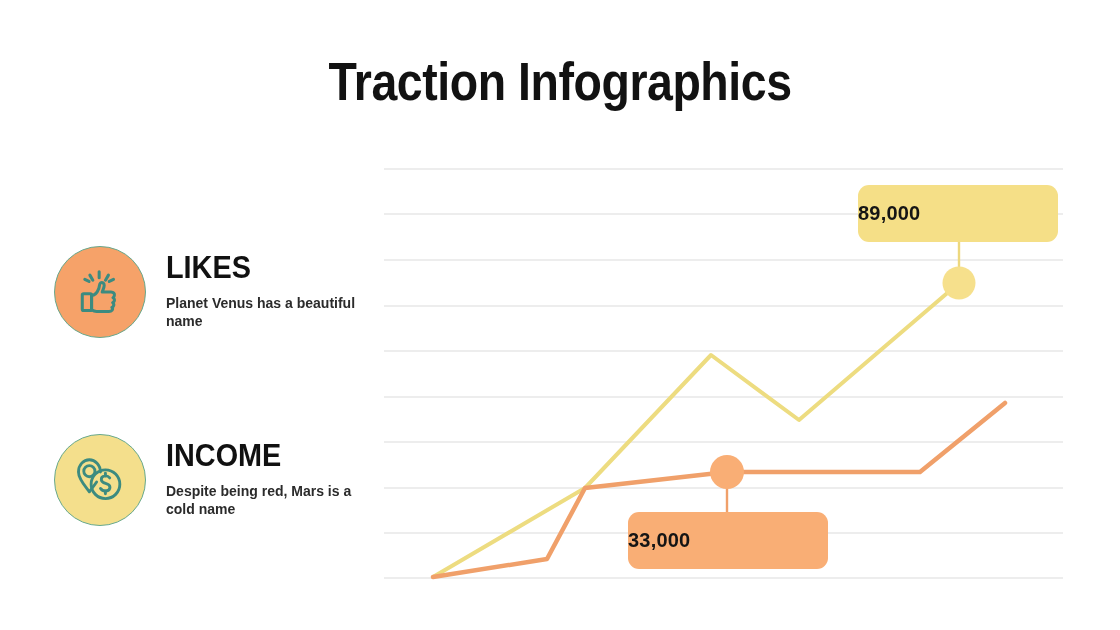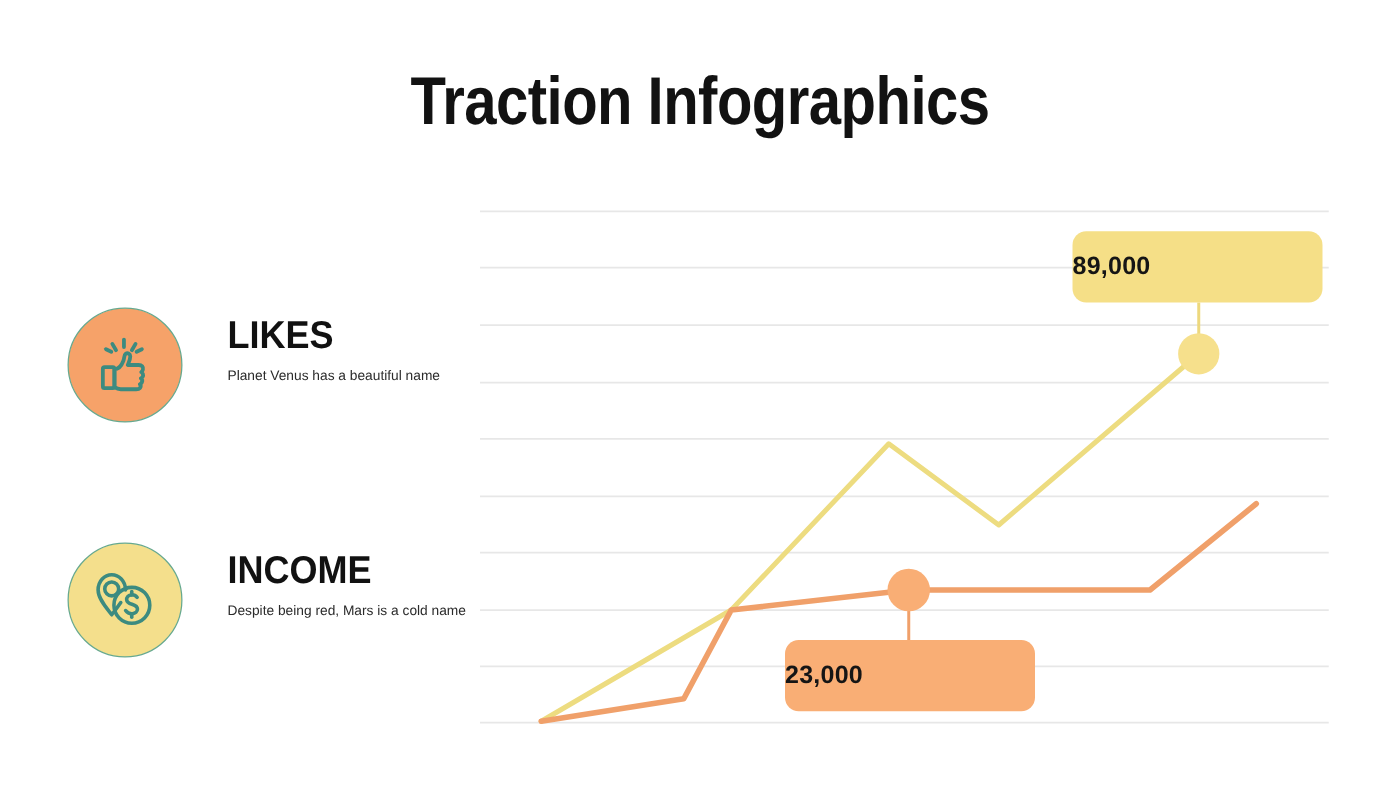--- a/index.html
+++ b/index.html
@@ -58,39 +58,40 @@
   }
   #badge-likes {
     background: #F6A269;
     border: 1.5px solid #67A98F;
   }
   #badge-income {
     background: #F4DF8C;
     border: 1.5px solid #67A98F;
   }
   .legend-text {
-    margin-left: 36px;
+    margin-left: 20px;
     padding-top: 6px;
   }
   .legend-heading {
     font-family: "Liberation Sans Narrow", "Liberation Sans", sans-serif;
     font-size: 31px;
     font-weight: bold;
     color: #111111;
     letter-spacing: 0px;
     line-height: 1;
     margin-bottom: 11px;
     transform: scaleX(0.93);
     transform-origin: left center;
   }
   .legend-desc {
-    font-size: 11px;
+    font-size: 14px;
     color: #2b2b2b;
     line-height: 1.32;
     max-width: 215px;
+    font-weight: bold;
   }
 
   
   #chart {
     position: absolute;
     left: 0;
     top: 0;
     width: 1120px;
     height: 630px;
   }
@@ -152,21 +153,21 @@
     <line x1="727" y1="472" x2="727" y2="512" stroke="#F0A06A" stroke-width="2.4"></line>
 
     <circle cx="959" cy="283" r="16.5" fill="#F6E08C"></circle>
     <circle cx="727" cy="472" r="17" fill="#F9AE75"></circle>
   </svg>
 
   <div class="callout" id="callout-likes">
     <span>89,000</span>
   </div>
   <div class="callout" id="callout-income">
-    <span>23,000</span>
+    <span>33,000</span>
   </div>
 
   <div class="legend-item" id="legend-likes">
     <div class="legend-badge" id="badge-likes">
       <svg width="54" height="54" viewBox="0 0 64 64">
         <g fill="none" stroke="#3C8B80" stroke-width="3.6" stroke-linecap="round" stroke-linejoin="round">
           <path d="M31 8 L31 15"></path>
           <path d="M20 12 L23.5 18"></path>
           <path d="M42 12 L38.5 18"></path>
           <path d="M14 17 L19 19.5"></path>

